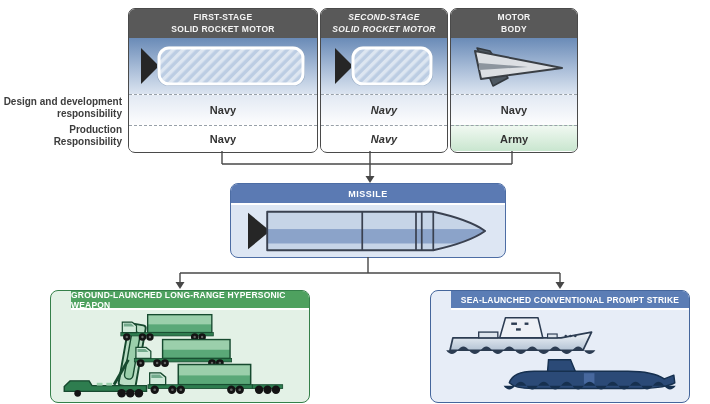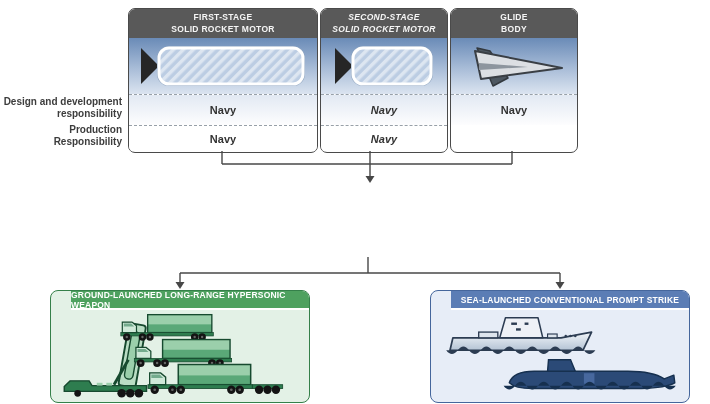--- a/index.html
+++ b/index.html
@@ -134,35 +134,62 @@
     <div class="colrow design">
       <span>Navy</span>
     </div>
     <div class="colrow prod">
       <span>Navy</span>
     </div>
   </div>
 
   <div class="col col3">
     <div class="colhead">
-      <div>GLIDE</div>
+      <div>MOTOR</div>
       <div>BODY</div>
     </div>
     <div class="colicon">
       <svg width="108" height="48" viewBox="0 0 108 48">
         <polygon points="17,6 33,44 48,36 30,9" fill="#4d5761" stroke="#33393f" stroke-width="1.5" stroke-linejoin="round"></polygon>
         <polygon points="15,9 102,26 21,37" fill="#dcdfe3" stroke="#3a3f45" stroke-width="2" stroke-linejoin="round"></polygon>
         <polygon points="19,21 68,25 19,28" fill="#8d959e"></polygon>
       </svg>
     </div>
     <div class="colrow design">
       <span>Navy</span>
     </div>
-  </div>
-
+    <div class="colrow prod army">
+      <span>Army</span>
+    </div>
+  </div>
+
+  <div class="missilebox">
+    <div class="mhead">
+      <span>MISSILE</span>
+    </div>
+    <div class="mbody">
+      <svg width="258" height="48" viewBox="0 0 258 50">
+        <defs>
+          <clipPath id="mclip">
+            <path d="M24,5 L197,5 Q234,13 251,25 Q234,37 197,45 L24,45 Z"></path>
+          </clipPath>
+        </defs>
+        <polygon points="4,6 4,44 27,25" fill="#262626"></polygon>
+        <path d="M24,5 L197,5 Q234,13 251,25 Q234,37 197,45 L24,45 Z" fill="#c6d4e7"></path>
+        <rect x="24" y="23" width="227" height="15" fill="#8ba3c9" clip-path="url(#mclip)"></rect>
+        <g stroke="#3a4150" stroke-width="1.8">
+          <line x1="123" y1="5" x2="123" y2="45"></line>
+          <line x1="179" y1="5" x2="179" y2="45"></line>
+          <line x1="185" y1="5" x2="185" y2="45"></line>
+          <line x1="197" y1="5" x2="197" y2="45"></line>
+        </g>
+        <path d="M24,5 L197,5 Q234,13 251,25 Q234,37 197,45 L24,45 Z" fill="none" stroke="#3a4150" stroke-width="2" stroke-linejoin="round"></path>
+      </svg>
+    </div>
+  </div>
 
   <div class="outbox left">
     <div class="ohead green">
       <span>GROUND-LAUNCHED LONG-RANGE HYPERSONIC WEAPON</span>
     </div>
     <div class="obody">
       <svg width="250" height="88" viewBox="0 0 250 92">
         <defs>
           <g id="trk">
             <rect x="40" y="1" width="86" height="24" fill="#9bcfab"></rect>

